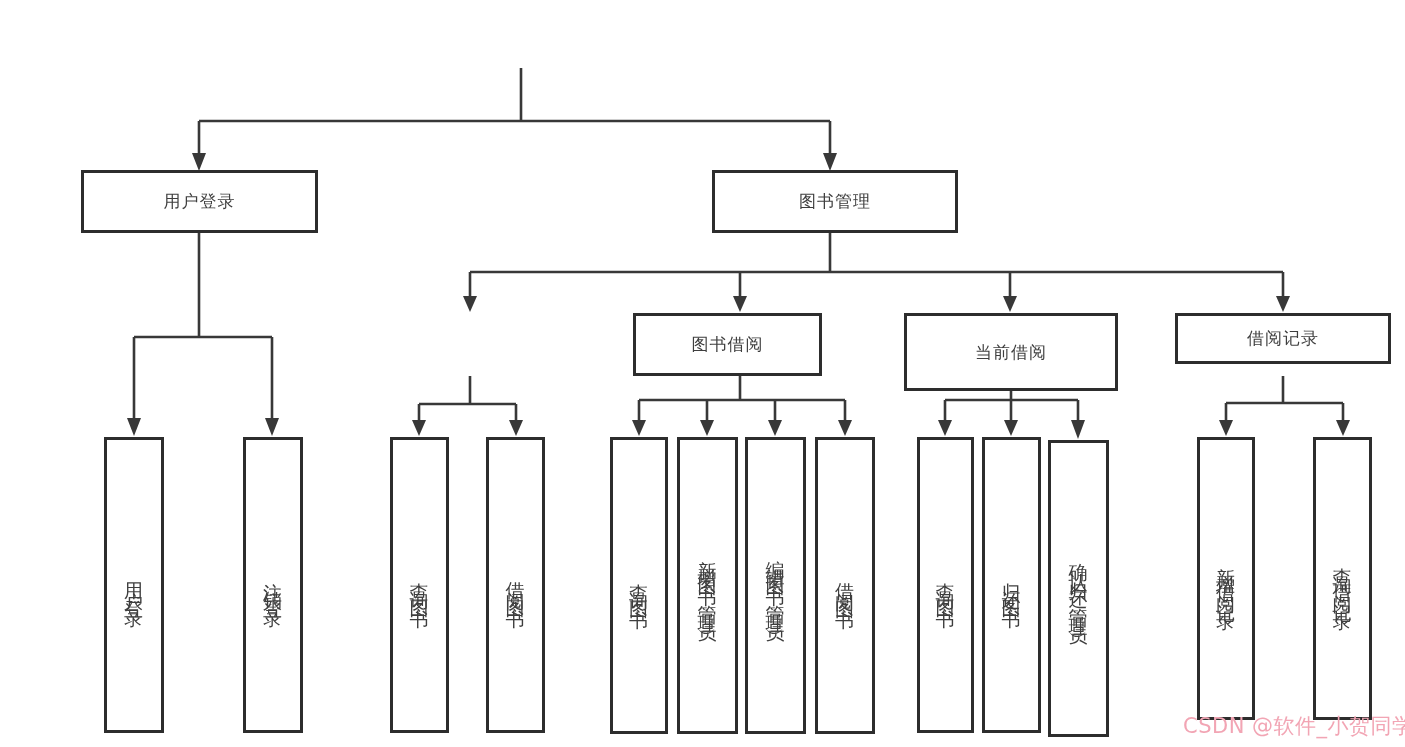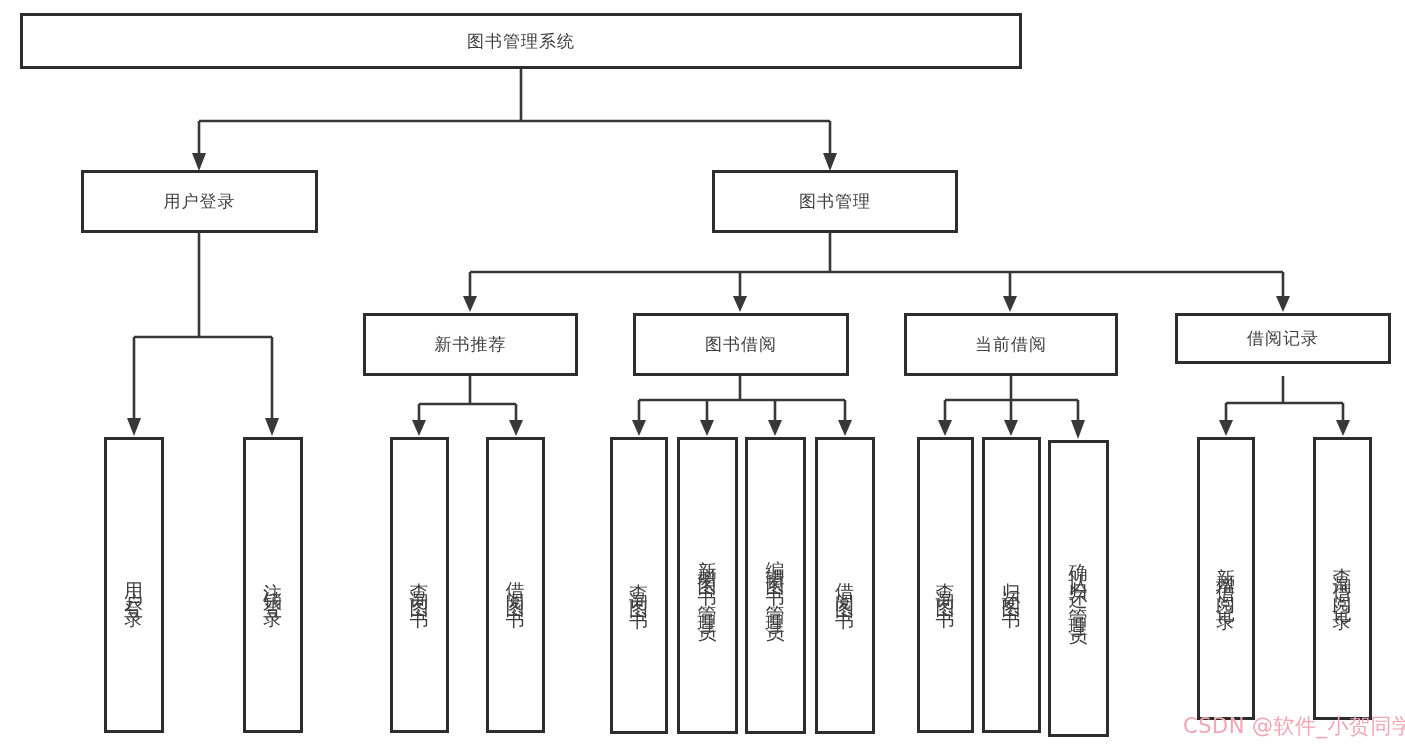--- a/index.html
+++ b/index.html
@@ -67,28 +67,26 @@
       M463 296 L477 296 L470 312 Z  M733 296 L747 296 L740 312 Z
       M1003 296 L1017 296 L1010 312 Z  M1276 296 L1290 296 L1283 312 Z
       M412 420 L426 420 L419 436 Z  M509 420 L523 420 L516 436 Z
       M632 420 L646 420 L639 436 Z  M700 420 L714 420 L707 436 Z
       M768 420 L782 420 L775 436 Z  M838 420 L852 420 L845 436 Z
       M938 420 L952 420 L945 436 Z  M1004 420 L1018 420 L1011 436 Z
       M1071 420 L1085 420 L1078 439 Z
       M1219 420 L1233 420 L1226 436 Z  M1336 420 L1350 420 L1343 436 Z"></path>
   </svg>
 
-  <div class="box" style="left:20px;top:13px;width:1002px;height:56px">图书管理系统</div>
 
   <div class="box" style="left:81px;top:170px;width:237px;height:63px">用户登录</div>
   <div class="box" style="left:712px;top:170px;width:246px;height:63px">图书管理</div>
 
-  <div class="box" style="left:363px;top:313px;width:215px;height:63px">新书推荐</div>
-  <div class="box" style="left:633px;top:313px;width:216px;height:63px">图书借阅</div>
-  <div class="box" style="left:904px;top:313px;width:214px;height:63px">当前借阅</div>
+  <div class="box" style="left:633px;top:313px;width:189px;height:63px">图书借阅</div>
+  <div class="box" style="left:904px;top:313px;width:214px;height:78px">当前借阅</div>
   <div class="box" style="left:1175px;top:313px;width:216px;height:51px">借阅记录</div>
 
   <div class="box vbox" style="left:104px;top:437px;width:60px;height:296px">用户登录</div>
   <div class="box vbox" style="left:243px;top:437px;width:60px;height:296px">注销登录</div>
 
   <div class="box vbox" style="left:390px;top:437px;width:59px;height:296px">查询图书</div>
   <div class="box vbox" style="left:486px;top:437px;width:59px;height:296px">借阅图书</div>
 
   <div class="box vbox" style="left:610px;top:437px;width:58px;height:297px">查询图书</div>
   <div class="box vbox" style="left:677px;top:437px;width:61px;height:297px">新增图书（管理员）</div>

